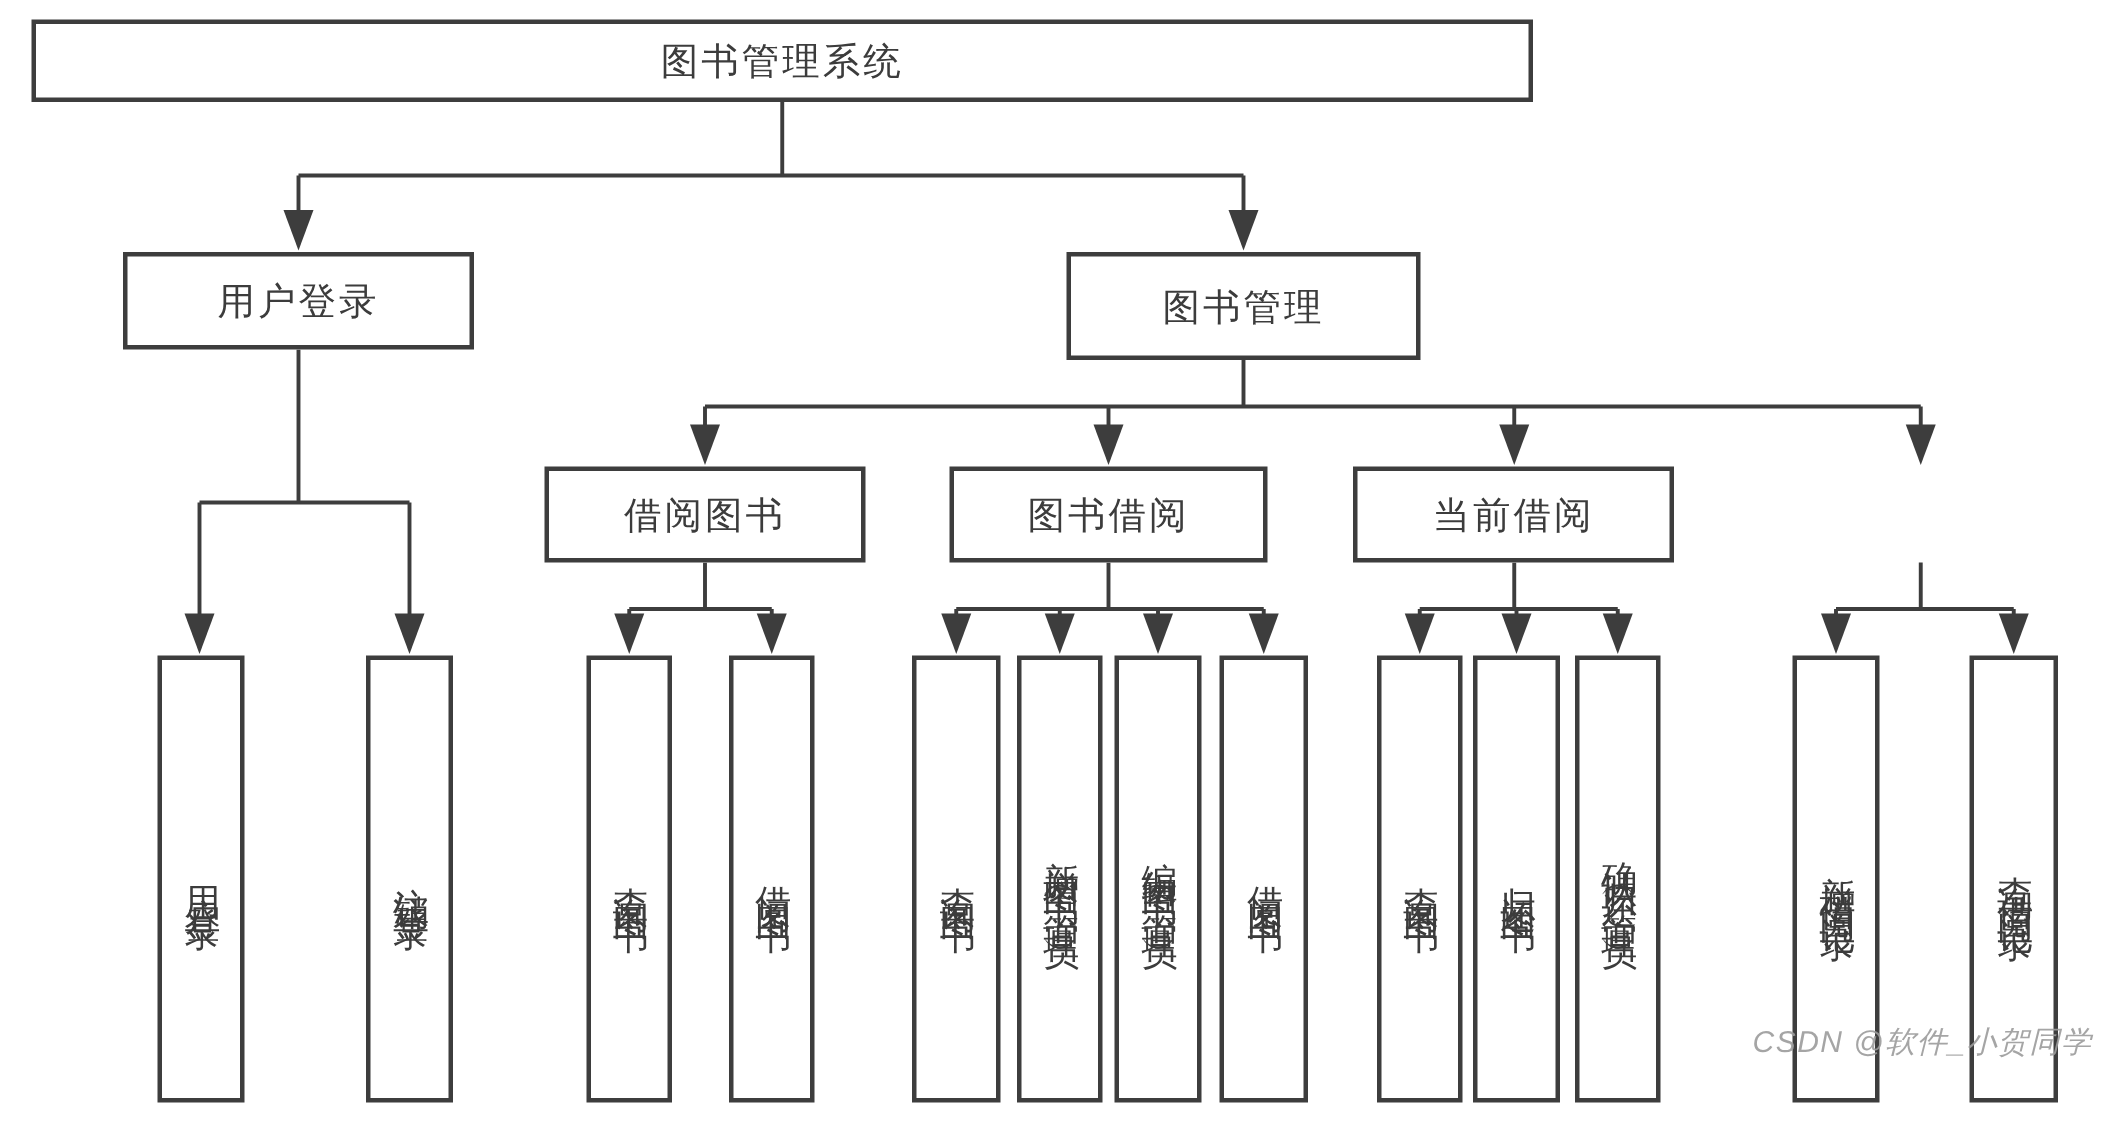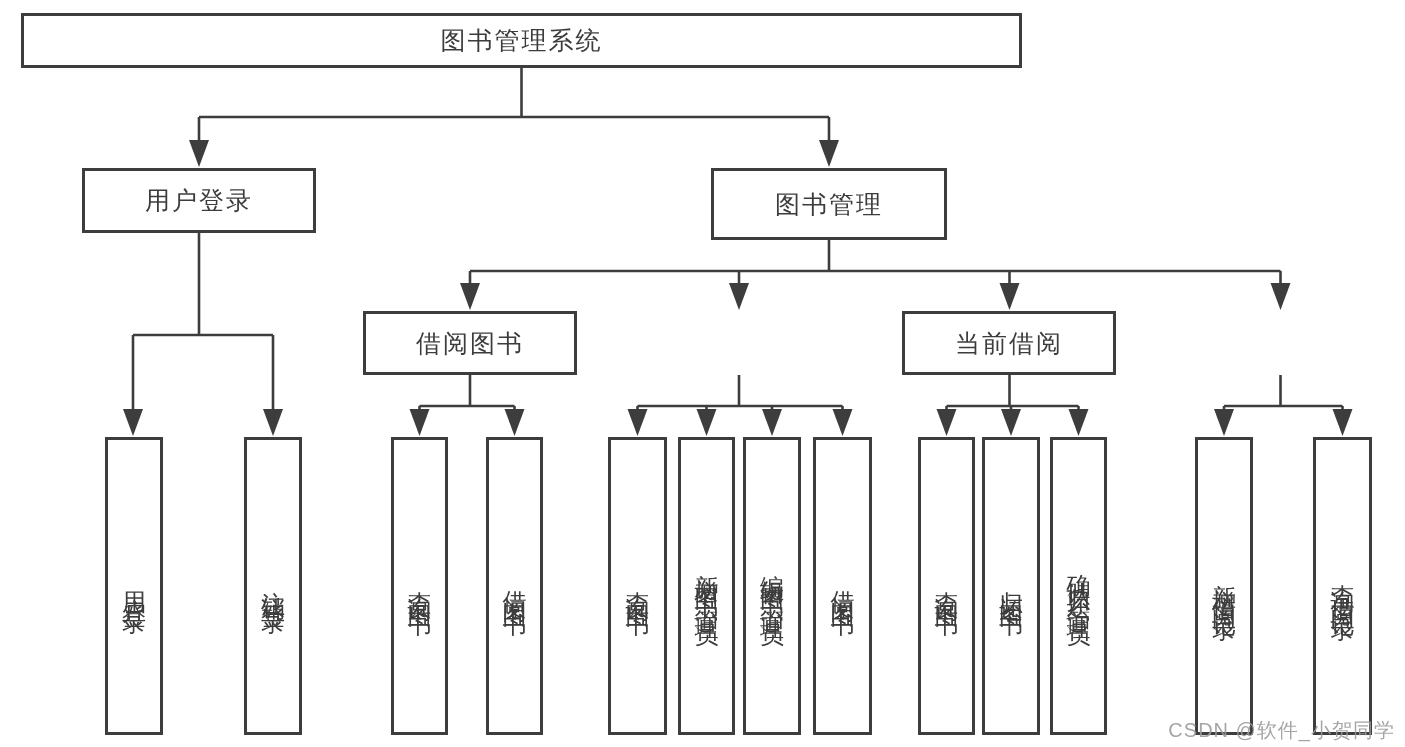--- a/index.html
+++ b/index.html
@@ -29,26 +29,27 @@
   .box.v span{
     writing-mode:vertical-rl;
     font-size:24px;
     letter-spacing:7px;
     line-height:1;
     white-space:nowrap;
   }
   .watermark{
     position:absolute;
     right:10px;
-    top:717px;
+    top:681px;
     font-size:20px;
     color:rgba(155,155,155,0.9);
     letter-spacing:1px;
     z-index:10;
     white-space:nowrap;
+    font-style:italic;
   }
 </style>
 </head>
 <body>
 
 <div class="canvas">
 
   <svg class="wires" viewBox="0 0 1405 747">
     <g fill="none" stroke="#3d3d3d" stroke-width="2.6">
 
@@ -96,20 +97,23 @@
   <div class="box h" style="left:82px;top:168px;width:234px;height:65px">
     <span>用户登录</span>
   </div>
   <div class="box h" style="left:711px;top:168px;width:236px;height:72px">
     <span>图书管理</span>
   </div>
 
   <div class="box h" style="left:363px;top:311px;width:214px;height:64px">
     <span>借阅图书</span>
   </div>
+  <div class="box h" style="left:633px;top:311px;width:212px;height:64px">
+    <span>图书借阅</span>
+  </div>
   <div class="box h" style="left:902px;top:311px;width:214px;height:64px">
     <span>当前借阅</span>
   </div>
 
   <div class="box v" style="left:105px;top:437px;width:58px;height:298px">
     <span>用户登录</span>
   </div>
   <div class="box v" style="left:244px;top:437px;width:58px;height:298px">
     <span>注销登录</span>
   </div>

